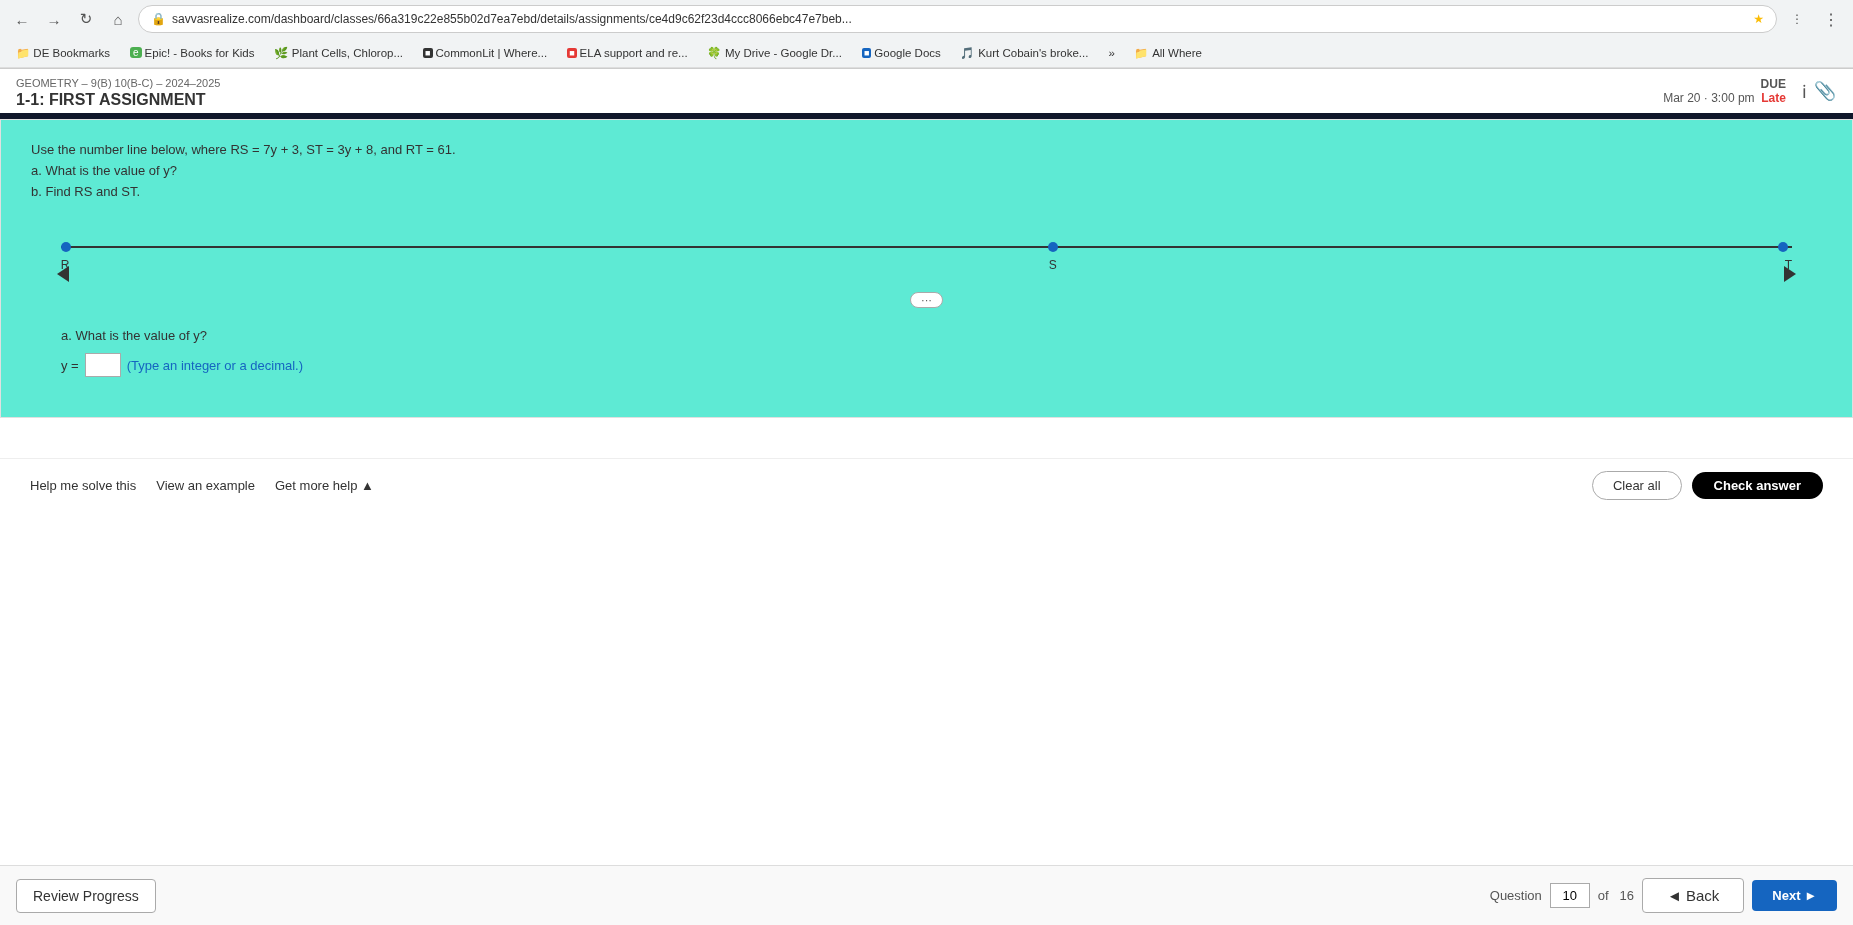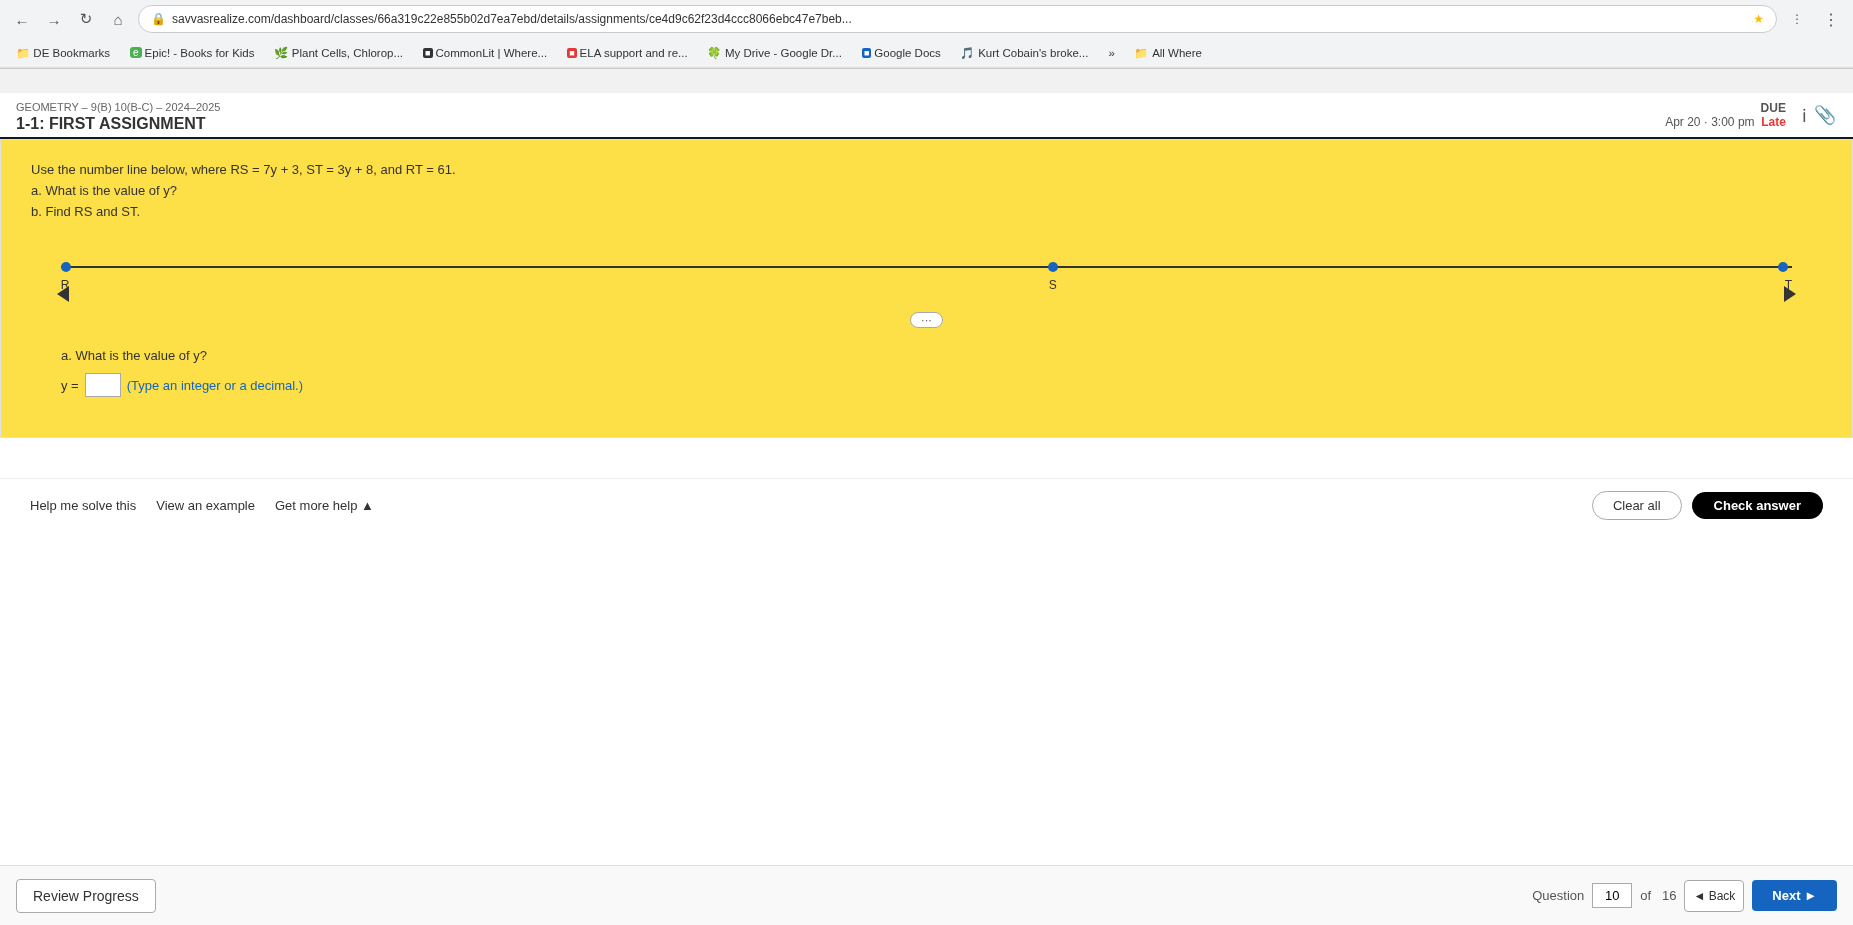--- a/index.html
+++ b/index.html
@@ -67,25 +67,24 @@
 
     
     .page-wrapper {
       background: white;
       min-height: calc(925px - 104px);
     }
 
     
     .page-header {
       padding: 8px 16px 4px;
-      border-bottom: 2px solid #0f172a;
+      border-bottom: 6px solid #0f172a;
       display: flex;
       justify-content: space-between;
       align-items: flex-start;
-      margin-top: 24px;
     }
     .breadcrumb {
       font-size: 11px;
       color: #666;
     }
     .assignment-title {
       font-size: 16px;
       font-weight: bold;
       color: #333;
       margin-top: 2px;
@@ -120,21 +119,21 @@
       align-items: center;
       margin-top: 0;
     }
     .settings-icon {
       font-size: 20px; cursor: pointer;
     }
 
     
     .question-area {
       padding: 20px 30px;
-      background: #fde047;
+      background: #5eead4;
       border: 1px solid #e0e0e0;
       margin: 0 0 0 0;
     }
     .question-text {
       font-size: 13px;
       color: #333;
       line-height: 1.6;
       margin-bottom: 16px;
     }
 
@@ -310,22 +309,22 @@
       font-size: 13px;
     }
     .question-of {
       font-size: 13px;
       color: #555;
     }
     .btn-back {
       border: 1px solid #aaa;
       background: white;
       border-radius: 4px;
-      padding: 8px 8px;
-      font-size: 12px;
+      padding: 8px 24px;
+      font-size: 15px;
       cursor: pointer;
       color: #333;
     }
     .btn-next {
       border: none;
       background: #1565c0;
       border-radius: 4px;
       padding: 8px 20px;
       font-size: 13px;
       cursor: pointer;
@@ -416,21 +415,21 @@
 
   <div class="page-header">
     <div>
       <div class="breadcrumb">GEOMETRY – 9(B) 10(B-C) – 2024–2025</div>
       <div class="assignment-title">1-1: FIRST ASSIGNMENT</div>
     </div>
     <div class="due-info">
       <div>
         <div class="due-label">DUE</div>
         <div class="due-date">
-          <span>Apr 20 · 3:00 pm</span>
+          <span>Mar 20 · 3:00 pm</span>
           &nbsp;<span class="late-badge">Late</span>
         </div>
       </div>
       <div class="header-icons">
         <span style="font-size:18px;cursor:pointer;color:#555;">ℹ</span>
         <span style="font-size:18px;cursor:pointer;color:#555;">📎</span>
       </div>
     </div>
   </div>
 

